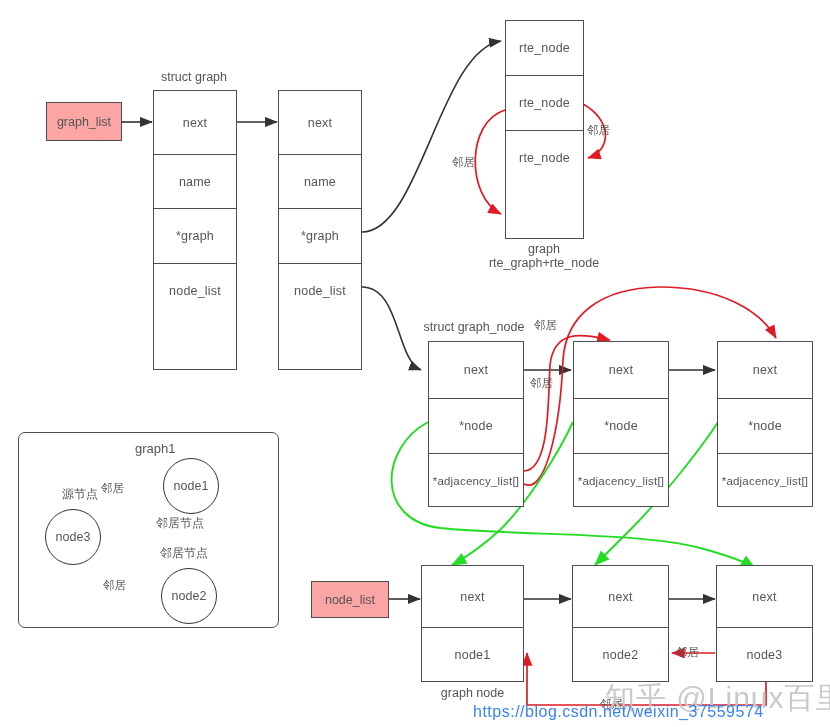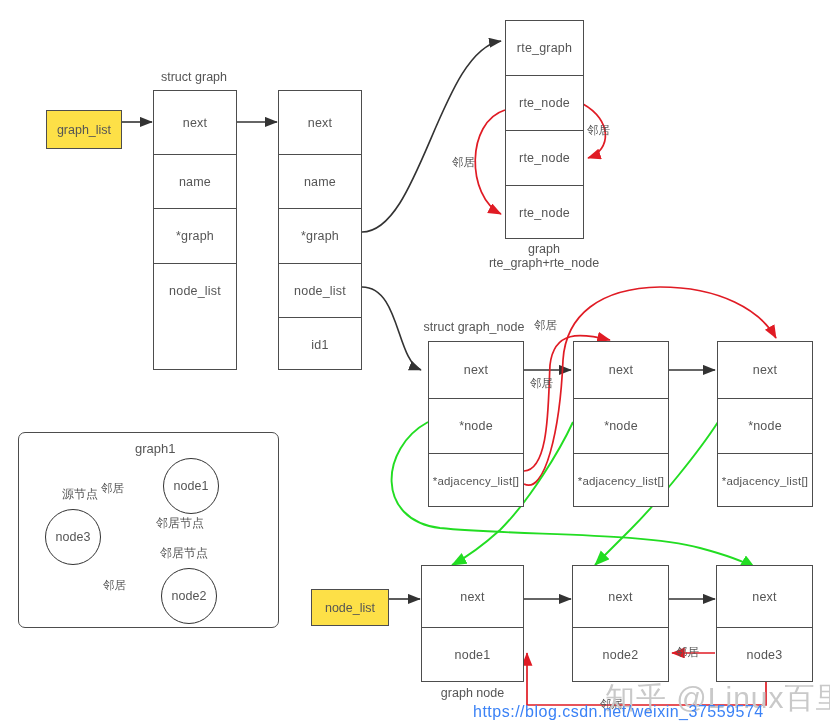--- a/index.html
+++ b/index.html
@@ -42,27 +42,26 @@
     font-size: 12.5px;
     letter-spacing: .2px;
     white-space: nowrap;
   }
   .srow:last-child { border-bottom: none; }
 
   .plainbox {
     position: absolute;
     border: 1.4px solid #4d4d4d;
     box-sizing: border-box;
-    background: #fde047;
+    background: #fca5a5;
     display: flex;
     align-items: center;
     justify-content: center;
     color: #555555;
     font-size: 12.5px;
-    margin-top: 8px;
   }
   .caption {
     position: absolute;
     color: #555555;
     font-size: 12.5px;
     text-align: center;
     white-space: nowrap;
     line-height: 15px;
   }
   
@@ -177,25 +176,23 @@
     <div class="srow" style="height:54px;">name</div>
     <div class="srow" style="height:55px;">*graph</div>
     <div class="srow" style="height:54px;">node_list</div>
   </div>
 
   <div class="sbox" style="left:278px; top:90px; width:84px; height:280px;">
     <div class="srow" style="height:64px;">next</div>
     <div class="srow" style="height:54px;">name</div>
     <div class="srow" style="height:55px;">*graph</div>
     <div class="srow" style="height:54px;">node_list</div>
-    <div class="srow" style="height:53px;">id1</div>
   </div>
 
   <div class="sbox" style="left:505px; top:20px; width:79px; height:219px;">
-    <div class="srow" style="height:55px;">rte_graph</div>
     <div class="srow" style="height:55px;">rte_node</div>
     <div class="srow" style="height:55px;">rte_node</div>
     <div class="srow" style="height:54px;">rte_node</div>
   </div>
   <div class="caption" style="left:480px; top:242px; width:128px;">graph</div>
   <div class="caption" style="left:480px; top:256px; width:128px;">rte_graph+rte_node</div>
   <div class="edgelabel" style="left:452px; top:155px;">邻居</div>
   <div class="edgelabel" style="left:587px; top:123px;">邻居</div>
 
   <div class="caption" style="left:421px; top:320px; width:106px;">struct graph_node</div>

